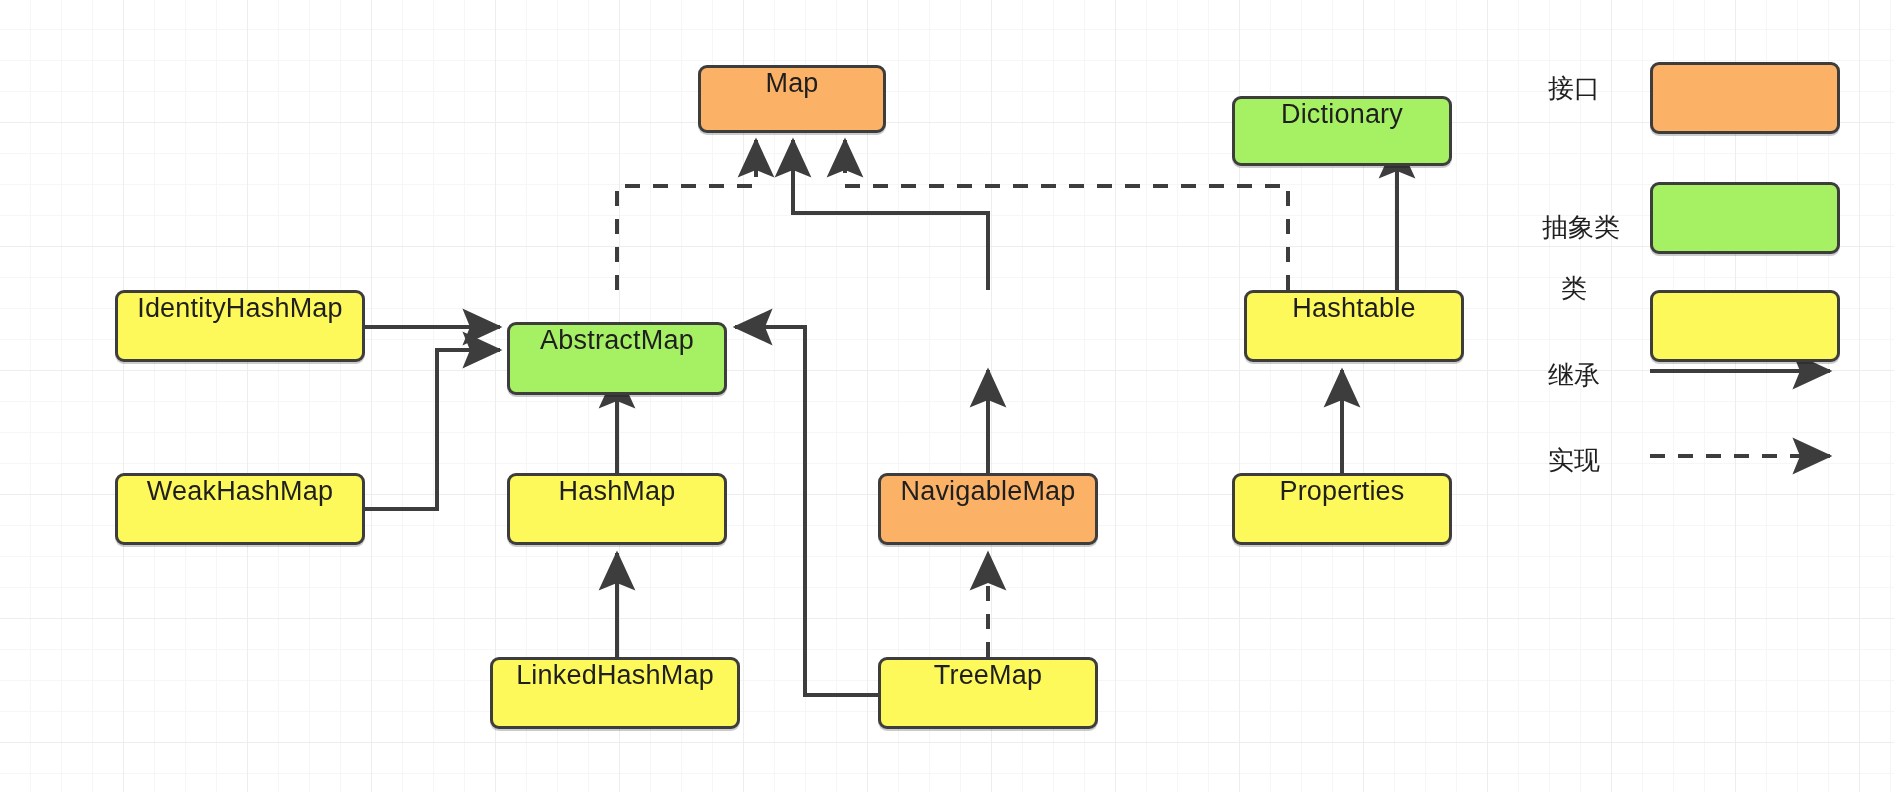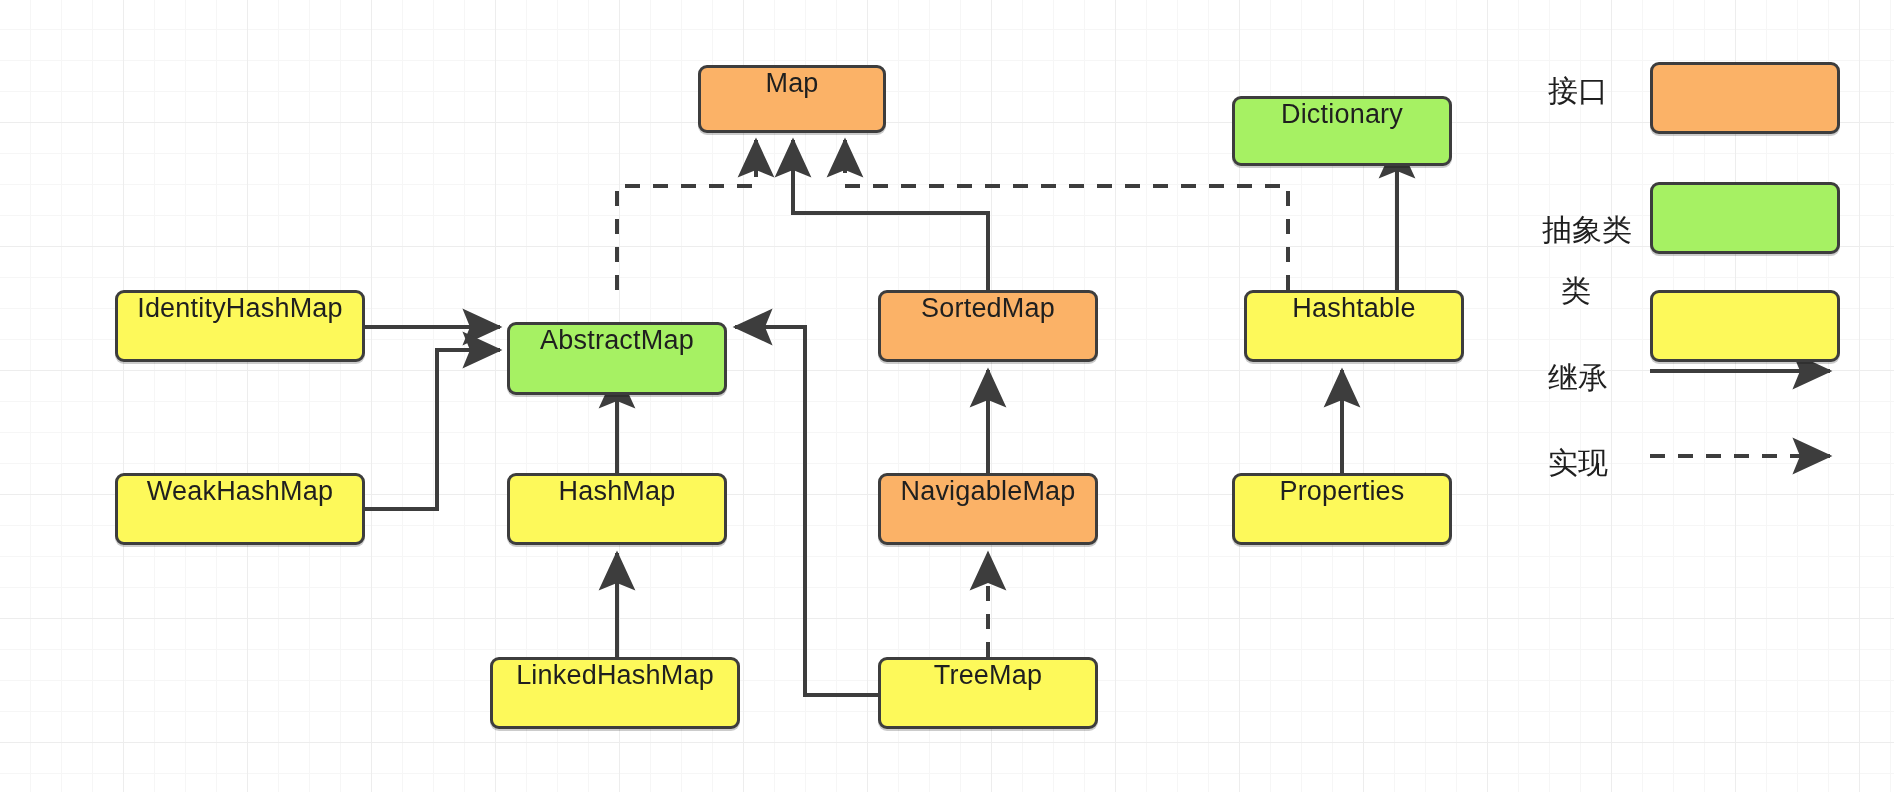--- a/index.html
+++ b/index.html
@@ -42,21 +42,21 @@
     letter-spacing: 0.2px;
     box-shadow: 0 2px 0 rgba(0,0,0,0.20);
     z-index: 3;
   }
   .n-interface { background: #fbb267; }
   .n-abstract  { background: #a6f163; margin-top: 32px; }
   .n-class     { background: #fdf95a; }
 
   .legend-label {
     position: absolute;
-    font-size: 30px;
+    font-size: 26px;
     color: #1f1f1f;
     white-space: nowrap;
     z-index: 3;
   }
   .legend-swatch {
     position: absolute;
     box-sizing: border-box;
     border: 3px solid #3d3d3d;
     border-radius: 9px;
     box-shadow: 0 2px 0 rgba(0,0,0,0.20);
@@ -118,23 +118,20 @@
   </div>
 
   <div class="node n-class" style="left:115px; top:290px; width:250px; height:72px;">
     <span>IdentityHashMap</span>
   </div>
 
   <div class="node n-abstract" style="left:507px; top:290px; width:220px; height:73px;">
     <span>AbstractMap</span>
   </div>
 
-  <div class="node n-interface" style="left:878px; top:290px; width:220px; height:72px;">
-    <span>SortedMap</span>
-  </div>
 
   <div class="node n-class" style="left:1232px; top:290px; width:220px; height:72px;margin-left:12px;">
     <span>Hashtable</span>
   </div>
 
   <div class="node n-class" style="left:115px; top:473px; width:250px; height:72px;">
     <span>WeakHashMap</span>
   </div>
 
   <div class="node n-class" style="left:507px; top:473px; width:220px; height:72px;">

